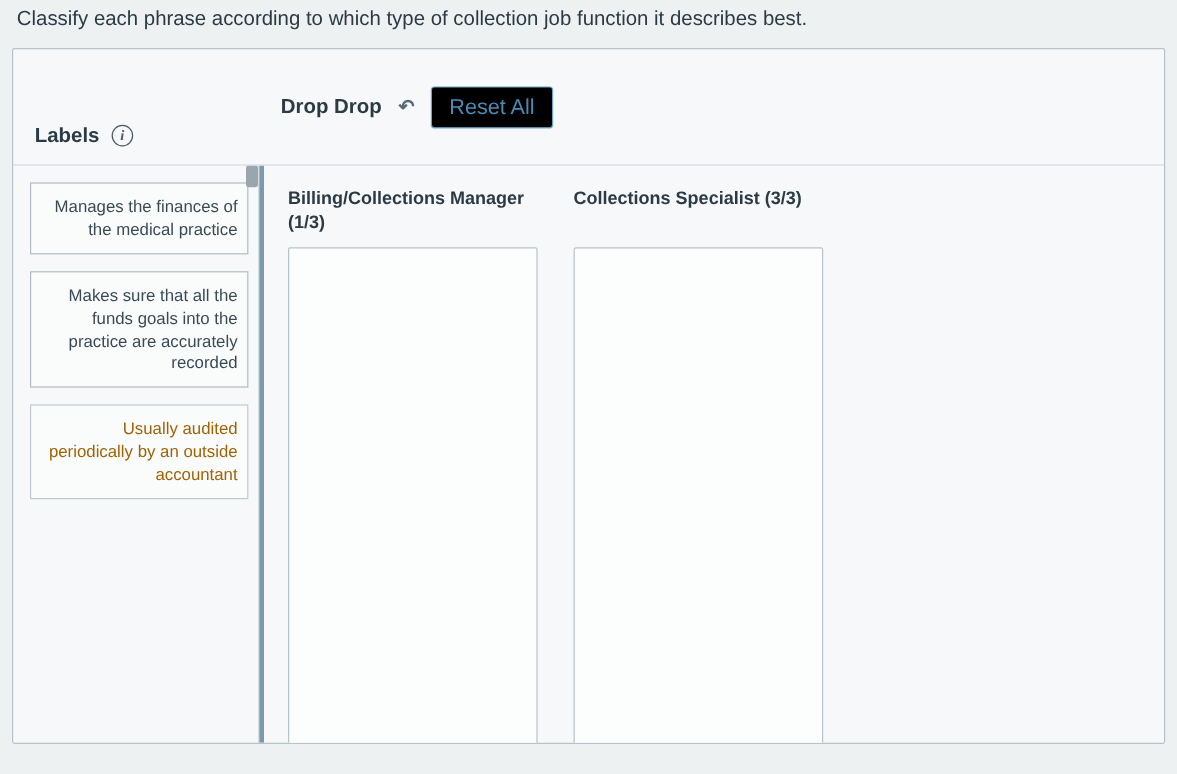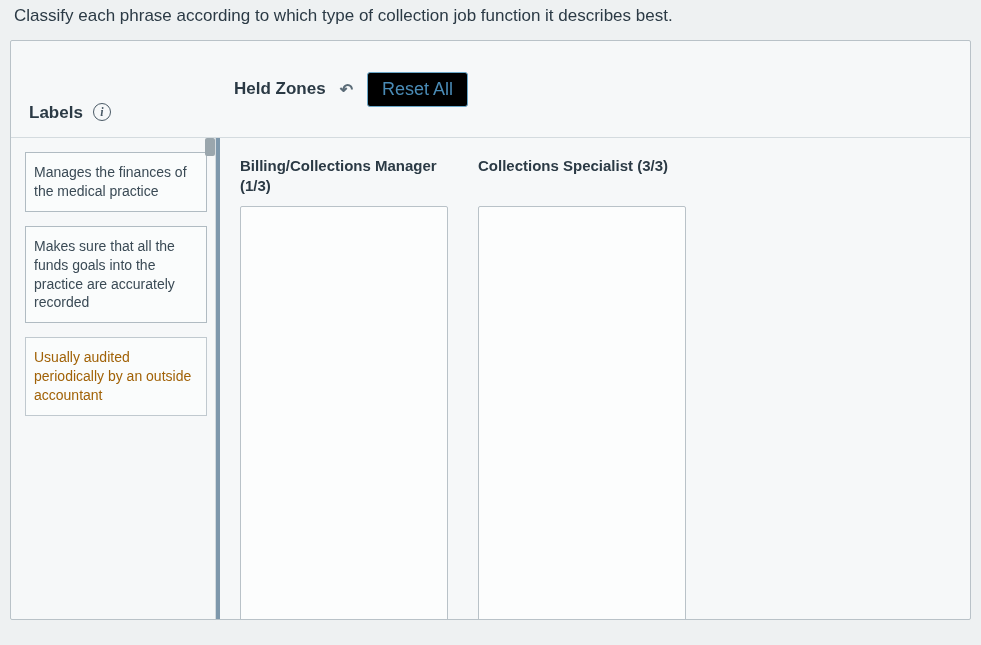--- a/index.html
+++ b/index.html
@@ -27,20 +27,21 @@
     }
     .panel-header {
       display: flex;
       align-items: center;
       padding: 14px 18px;
       border-bottom: 1px solid #d4dbdf;
     }
     .labels-col-header {
       width: 205px;
       display: flex;
+      align-items: center;
       gap: 10px;
       font-weight: 700;
       font-size: 17px;
       margin-top: 48px;
     }
     .info-icon {
       display: inline-flex;
       width: 18px; height: 18px;
       border: 1.5px solid #4a5a66;
       border-radius: 50%;
@@ -97,21 +98,21 @@
       background: #9aa6ad;
       border-radius: 2px;
       cursor: pointer;
     }
     .label-card {
       border: 1px solid #b0bbc2;
       background: #fafcfc;
       padding: 10px 8px;
       font-size: 14px;
       line-height: 1.35;
-      text-align: left;
+      text-align: right;
       color: #3a4a55;
       cursor: grab;
       user-select: none;
     }
     .label-card.faded1 { color: #a16207; border-color: #c0c9cf; }
     .label-card.faded2 { color: #8d99a1; border-color: #cbd3d8; }
     .dropzones-col {
       flex: 1;
       display: flex;
       gap: 30px;
@@ -145,21 +146,21 @@
 <div class="instruction">Classify each phrase according to which type of collection job function it describes best.</div>
 
 <div class="panel">
 
   <div class="panel-header">
     <div class="labels-col-header">
       <span>Labels</span>
       <span class="info-icon">i</span>
     </div>
     <div class="dropzones-header">
-      <span>Held Zones</span>
+      <span>Drop Drop</span>
       <span class="undo-icon">↶</span>
       <button class="reset-btn">Reset All</button>
     </div>
   </div>
 
   <div class="panel-body">
 
     <div class="labels-col">
       <div class="scroll-handle"></div>
 

